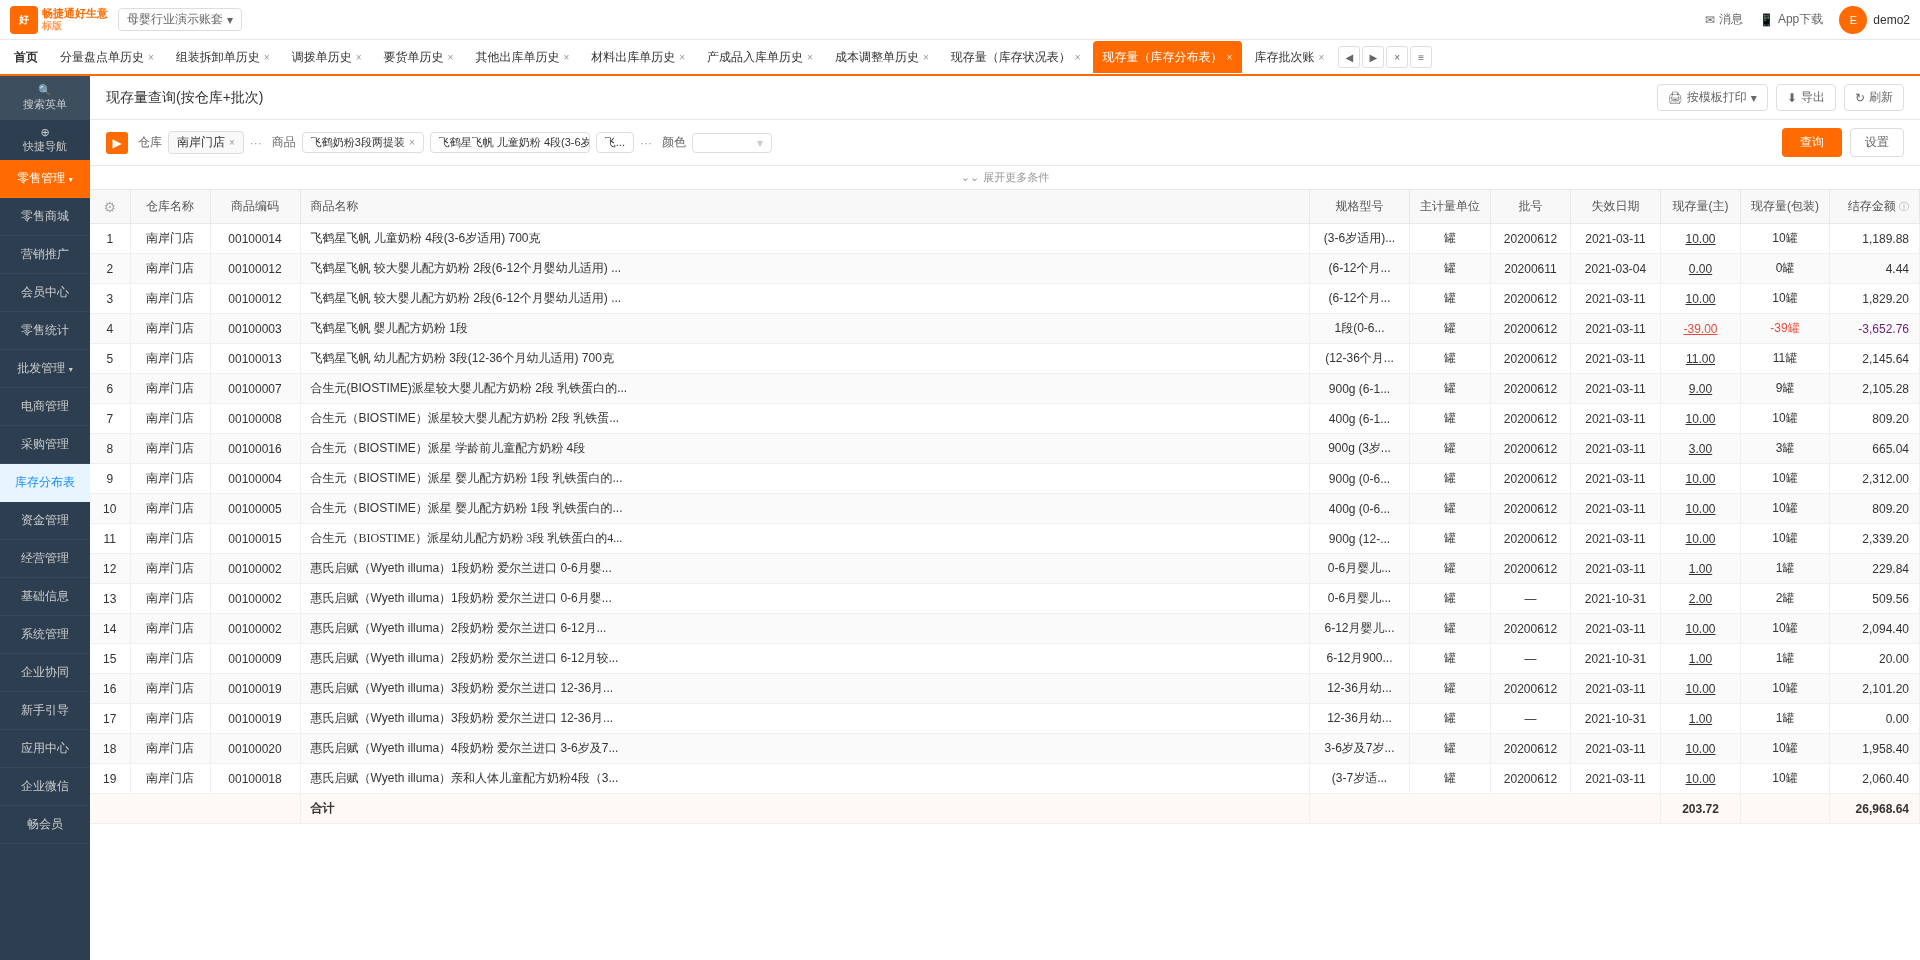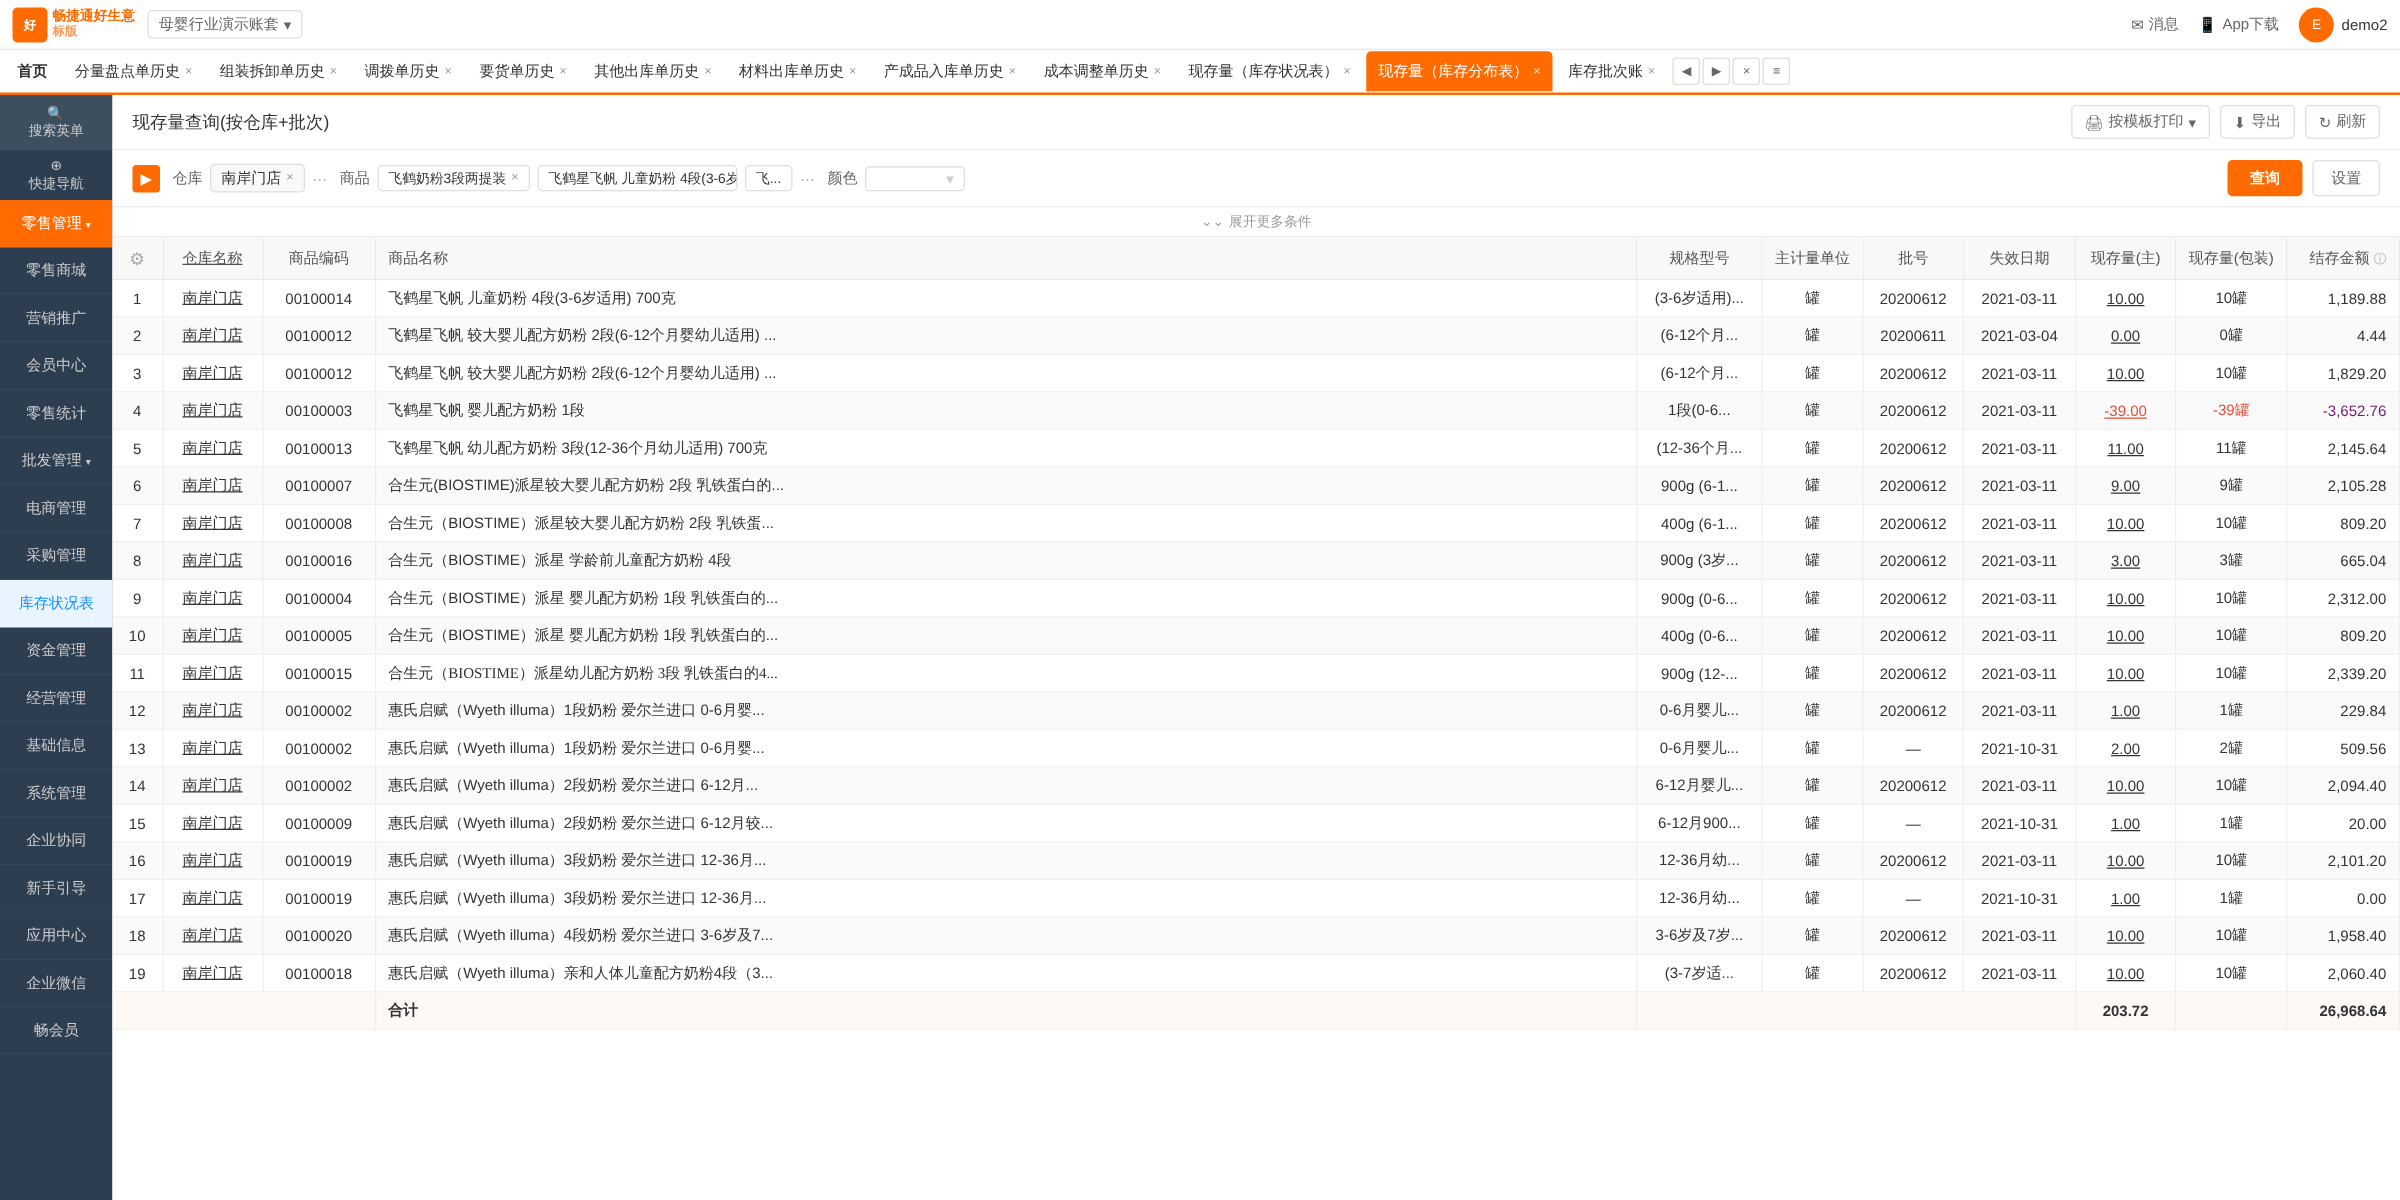--- a/index.html
+++ b/index.html
@@ -48,35 +48,35 @@
     .filter-bar { background: white; padding: 8px 16px; display: flex; align-items: center; gap: 10px; border-bottom: 1px solid #e8e8e8; flex-wrap: nowrap; }
     .filter-expand { width: 22px; height: 22px; background: #ff6b00; color: white; border-radius: 3px; display: flex; align-items: center; justify-content: center; font-size: 12px; cursor: pointer; flex-shrink: 0; }
     .filter-item { display: flex; align-items: center; gap: 6px; font-size: 12px; color: #333; }
     .filter-label { color: #666; white-space: nowrap; }
     .filter-tag { display: flex; align-items: center; gap: 4px; border: 1px solid #ddd; border-radius: 4px; padding: 2px 8px; background: #f9f9f9; font-size: 12px; color: #333; cursor: pointer; }
     .filter-tag .close { color: #999; font-size: 10px; cursor: pointer; }
     .filter-dots { color: #999; cursor: pointer; }
     .product-tag { display: flex; align-items: center; gap: 4px; border: 1px solid #ddd; border-radius: 4px; padding: 2px 8px; background: #fff; font-size: 11px; max-width: 160px; overflow: hidden; text-overflow: ellipsis; white-space: nowrap; cursor: pointer; }
     .product-tag .close { color: #999; font-size: 10px; flex-shrink: 0; }
     .filter-right { margin-left: auto; display: flex; gap: 8px; }
-    .btn-query { background: #ff6b00; color: white; border: none; padding: 5px 18px; border-radius: 4px; font-size: 12px; cursor: pointer; font-weight: bold; }
+    .btn-query { background: #ff6b00; color: white; border: none; padding: 5px 18px; border-radius: 4px; font-size: 12px; cursor: pointer; font-weight: normal; }
     .btn-setting { background: white; color: #666; border: 1px solid #ddd; padding: 5px 14px; border-radius: 4px; font-size: 12px; cursor: pointer; }
 
     
     .expand-more { background: white; padding: 4px 16px; display: flex; justify-content: center; border-bottom: 1px solid #e8e8e8; }
     .expand-btn { display: flex; align-items: center; gap: 4px; color: #999; font-size: 11px; cursor: pointer; }
 
     
     .table-container { flex: 1; overflow: auto; background: white; }
     table { width: 100%; border-collapse: collapse; font-size: 12px; }
     thead tr { background: #f8f8f8; position: sticky; top: 0; z-index: 10; }
     th { padding: 8px 10px; text-align: center; border-bottom: 1px solid #e8e8e8; border-right: 1px solid #e8e8e8; color: #555; font-weight: normal; white-space: nowrap; }
     td { padding: 6px 10px; text-align: center; border-bottom: 1px solid #f0f0f0; border-right: 1px solid #f0f0f0; white-space: nowrap; }
     .col-index { width: 40px; }
-    .col-warehouse { width: 80px; text-decoration: underline; }
+    .col-warehouse { width: 80px; }
     .col-code { width: 90px; }
     .col-name { min-width: 220px; text-align: left; }
     .col-spec { width: 100px; }
     .col-unit { width: 70px; }
     .col-batch { width: 80px; }
     .col-expire { width: 90px; }
     .col-stock-main { width: 80px; }
     .col-stock-pkg { width: 80px; }
     .col-balance { width: 90px; text-align: right; }
     .underline-num { text-decoration: underline; color: #333; cursor: pointer; }
@@ -153,21 +153,21 @@
       <div>快捷导航</div>
     </div>
     <div class="sidebar-item active">零售管理 <span class="arrow">▾</span></div>
     <div class="sidebar-item">零售商城</div>
     <div class="sidebar-item">营销推广</div>
     <div class="sidebar-item">会员中心</div>
     <div class="sidebar-item">零售统计</div>
     <div class="sidebar-item">批发管理 <span class="arrow">▾</span></div>
     <div class="sidebar-item">电商管理</div>
     <div class="sidebar-item">采购管理</div>
-    <div class="sidebar-item" style="background:#e8f4ff;color:#1890ff;">库存状况表</div>
+    <div class="sidebar-item" style="background:#e8f4ff;color:#1890ff;">库存分布表</div>
     <div class="sidebar-item">资金管理</div>
     <div class="sidebar-item">经营管理</div>
     <div class="sidebar-item">基础信息</div>
     <div class="sidebar-item">系统管理</div>
     <div class="sidebar-item">企业协同</div>
     <div class="sidebar-item">新手引导</div>
     <div class="sidebar-item">应用中心</div>
     <div class="sidebar-item">企业微信</div>
     <div class="sidebar-item">畅会员</div>
   </div>

